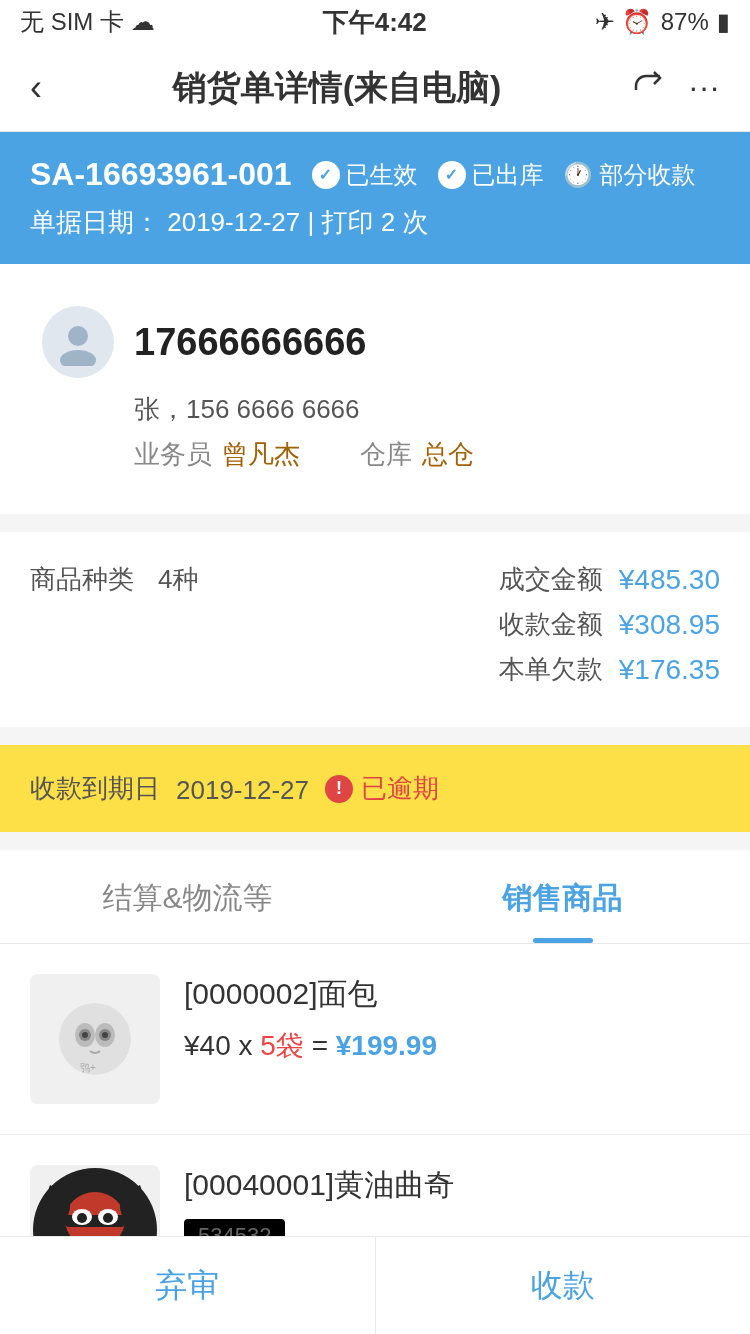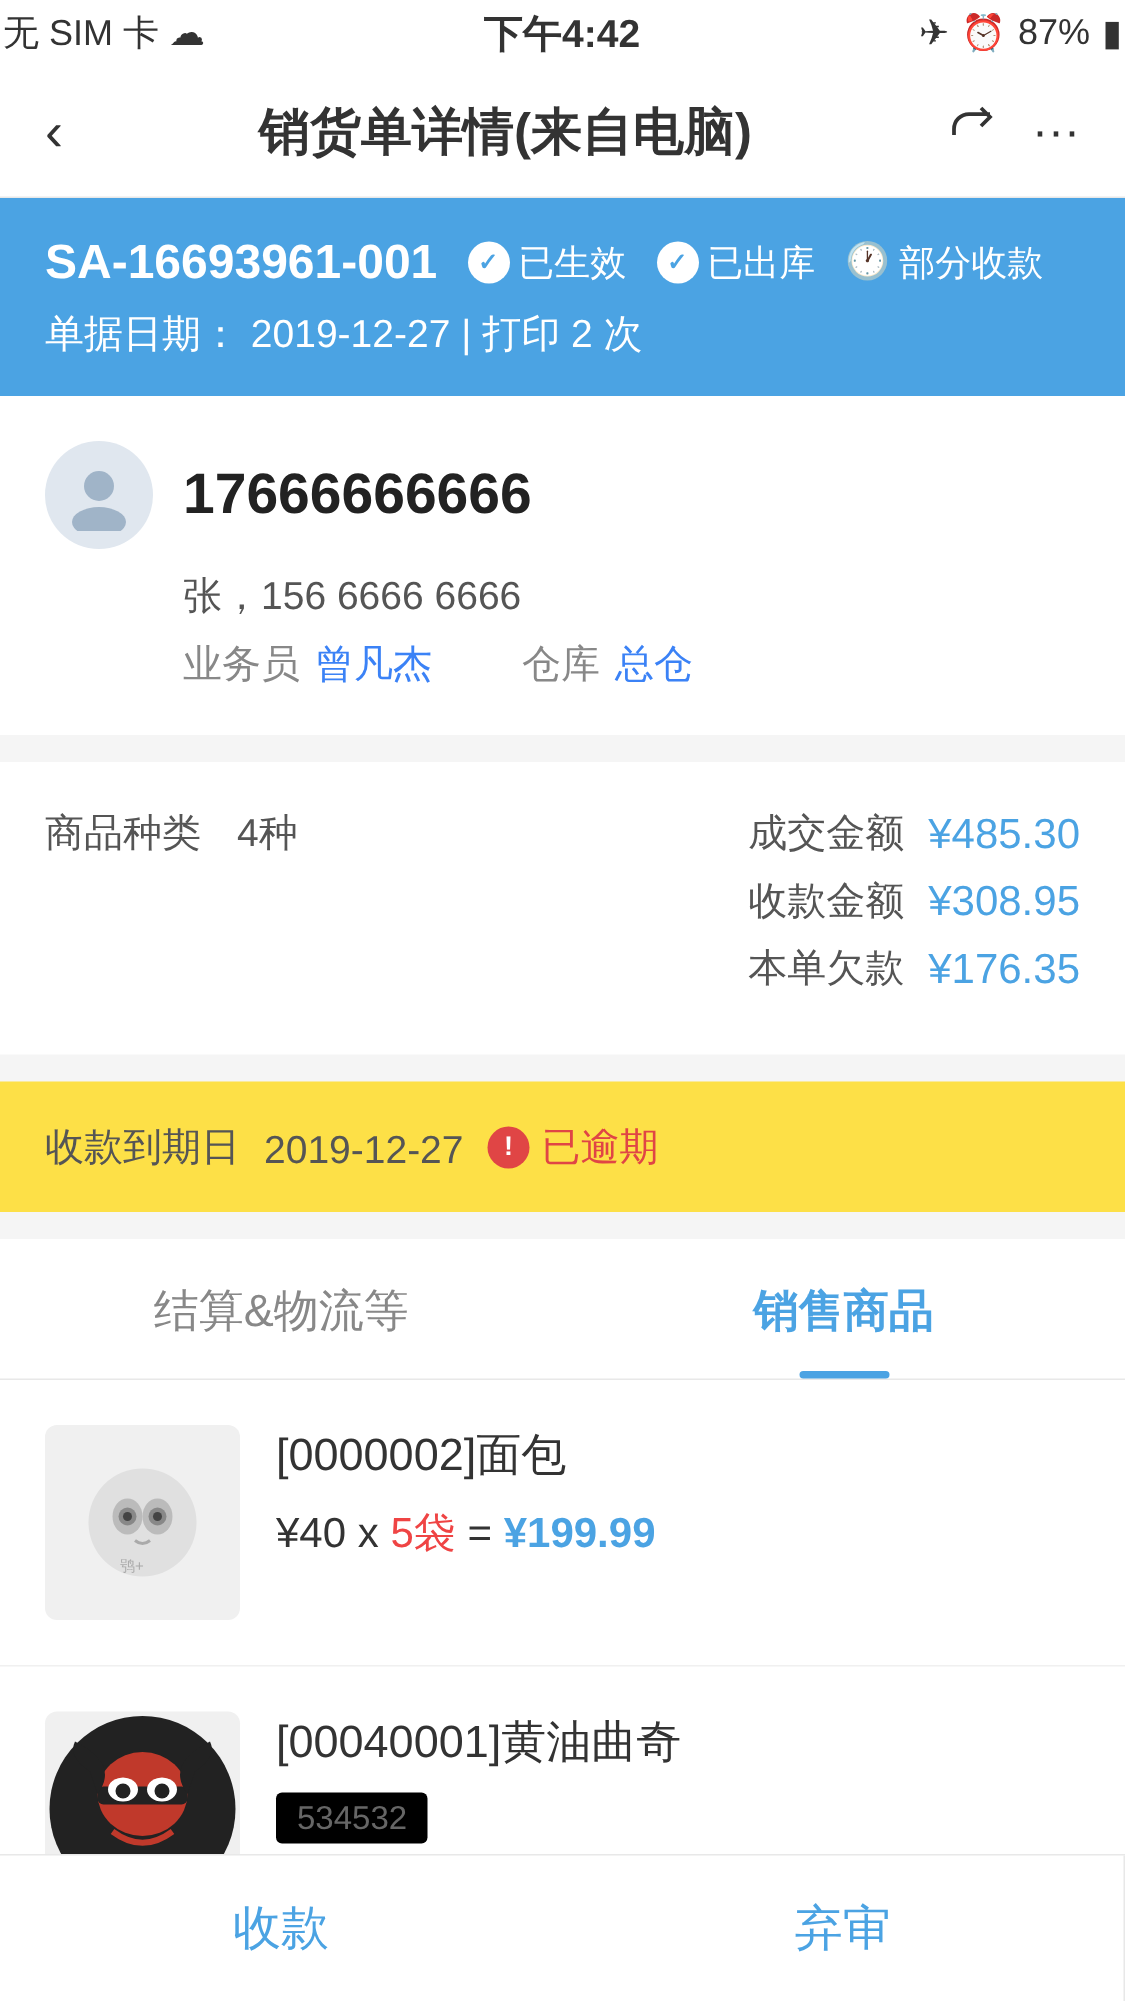--- a/index.html
+++ b/index.html
@@ -13,21 +13,21 @@
       color: #333;
     }
 
     
     .status-bar {
       height: 44px;
       background: #fff;
       display: flex;
       align-items: center;
       justify-content: space-between;
-      padding: 0 2px;
+      padding: 0 20px;
       font-size: 24px;
       font-weight: 500;
       text-align: center;
     }
     .status-left { display: flex; align-items: center; gap: 10px; }
     .status-center { font-size: 26px; font-weight: 600; }
     .status-right { display: flex; align-items: center; gap: 8px; font-size: 24px; }
 
     
     .nav-bar {
@@ -103,21 +103,21 @@
       color: #fff;
     }
     .order-date {
       font-size: 26px;
       color: #fff;
     }
 
     
     .customer-section {
       background: #fff;
-      padding: 30px;
+      padding: 42px;
       margin-top: 0;
     }
     .customer-top {
       display: flex;
       align-items: center;
       gap: 20px;
       margin-bottom: 14px;
     }
     .customer-avatar {
       width: 72px;
@@ -147,21 +147,21 @@
       margin-left: 92px;
     }
     .info-item {
       font-size: 26px;
       color: #555;
       display: flex;
       align-items: center;
       gap: 10px;
     }
     .info-label { color: #888; }
-    .info-value { color: #3b82f6; }
+    .info-value { color: #a16207; }
 
     
     .summary-section {
       background: #fff;
       padding: 30px;
       margin-top: 18px;
       display: flex;
       justify-content: space-between;
       align-items: flex-start;
     }
@@ -492,15 +492,15 @@
         <span class="qty">0.36个</span>
         <span> = </span>
         <span class="total">¥8.28</span>
       </div>
     </div>
   </div>
 
 </div>
 
 <div class="bottom-toolbar">
+  <button class="toolbar-btn cancel">弃审</button>
   <button class="toolbar-btn confirm">收款</button>
-  <button class="toolbar-btn cancel">弃审</button>
 </div>
 
 </body></html>

